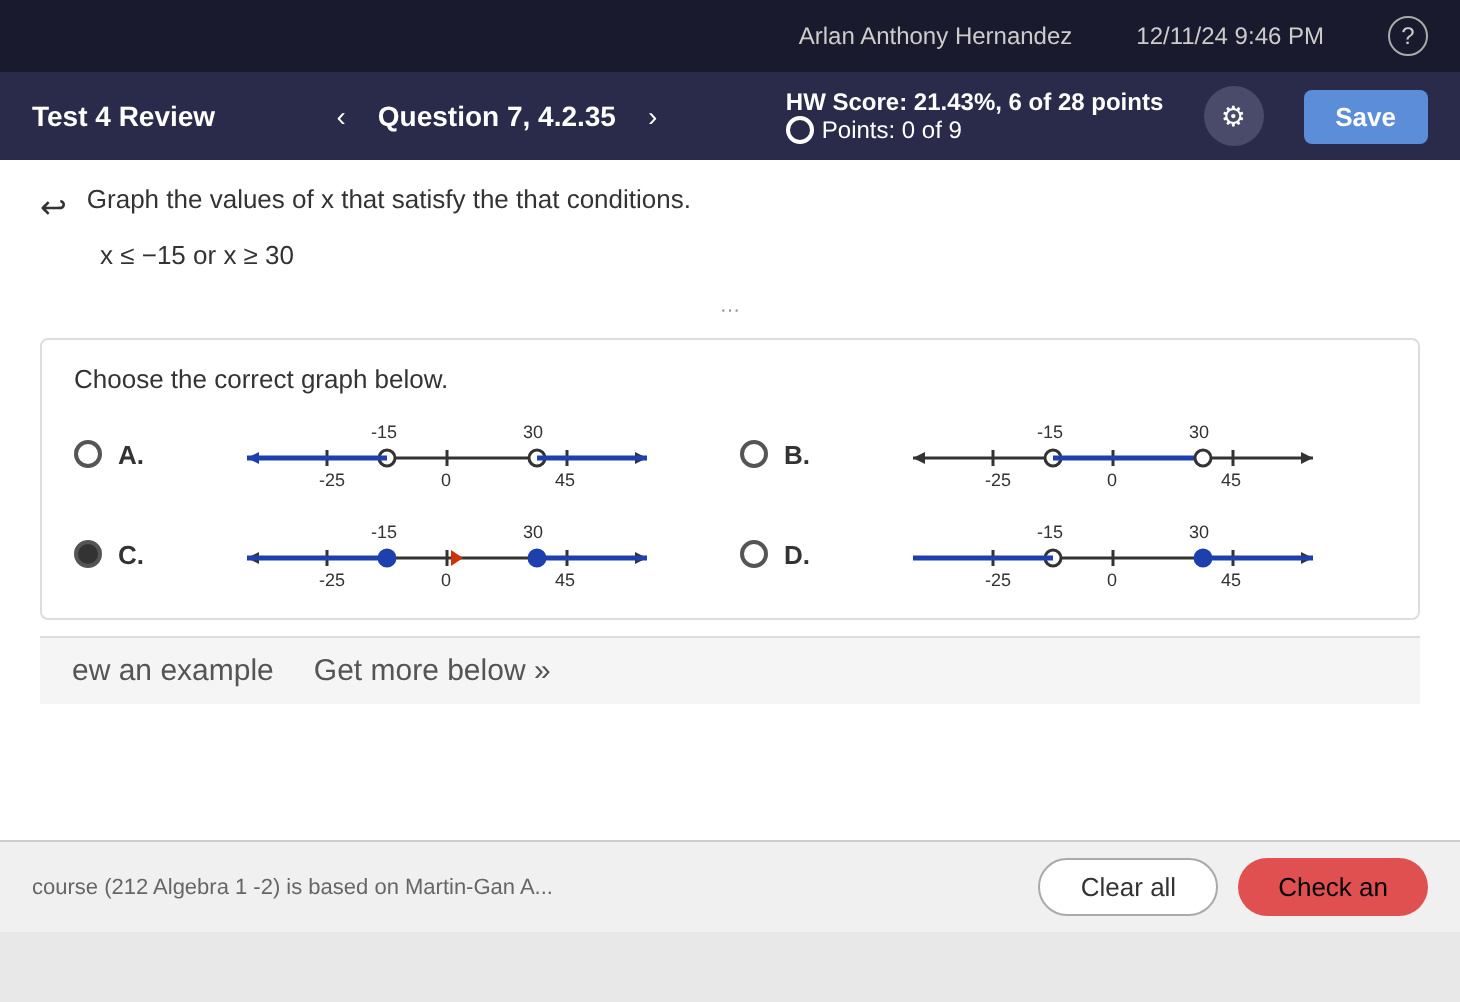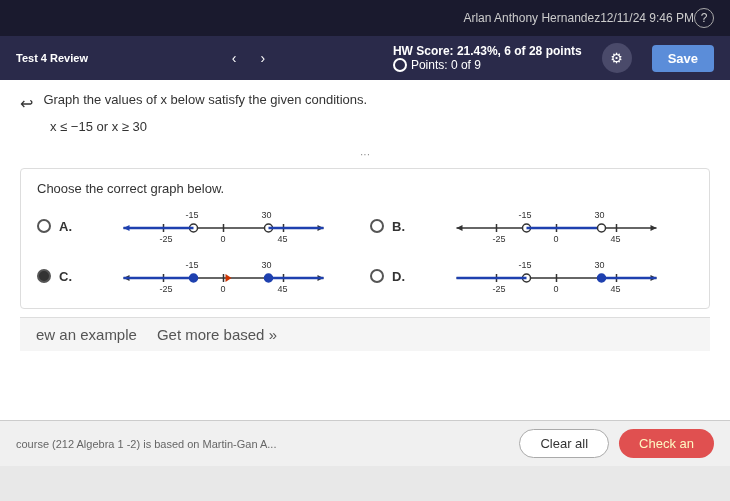--- a/index.html
+++ b/index.html
@@ -15,21 +15,21 @@
     
     .top-bar {
       background: #1a1a2e;
       color: white;
       height: 36px;
       display: flex;
       align-items: center;
       justify-content: flex-end;
       padding: 0 16px;
       font-size: 12px;
-      gap: 0;
+      gap: 32px;
     }
     .top-bar-user { color: #ccc; }
     .top-bar-time { color: #ccc; }
     .top-bar-help {
       width: 20px; height: 20px;
       border: 1px solid #aaa;
       border-radius: 50%;
       display: flex; align-items: center; justify-content: center;
       font-size: 12px; cursor: pointer; color: #ccc;
     }
@@ -38,21 +38,21 @@
     .header-row {
       background: #2a2a4a;
       color: white;
       height: 44px;
       display: flex;
       align-items: center;
       padding: 0 16px;
       gap: 20px;
     }
     .test-title {
-      font-size: 11px;
+      font-size: 14px;
       font-weight: bold;
       color: white;
       min-width: 120px;
     }
     .nav-section {
       display: flex;
       align-items: center;
       gap: 8px;
       flex: 1;
       justify-content: center;
@@ -228,21 +228,21 @@
       background: white;
       border: 1px solid #aaa;
       border-radius: 20px;
       padding: 6px 20px;
       font-size: 13px;
       cursor: pointer;
       color: #333;
     }
     .check-btn {
       background: #e05050;
-      color: #fef9c3;
+      color: #000000;
       border: none;
       border-radius: 20px;
       padding: 6px 20px;
       font-size: 13px;
       cursor: pointer;
     }
 
     .expand-icon {
       font-size: 10px;
       color: #888;
@@ -259,40 +259,41 @@
   <span class="top-bar-user">Arlan Anthony Hernandez</span>
   <span class="top-bar-time">12/11/24 9:46 PM</span>
   <div class="top-bar-help">?</div>
 </div>
 
 <div class="header-row">
   <span class="test-title">Test 4 Review</span>
 
   <div class="nav-section">
     <button class="nav-btn">‹</button>
+    <span class="question-label">Question 7, 4.2.35</span>
     <button class="nav-btn">›</button>
   </div>
 
   <div class="score-section">
     <span class="score-line">HW Score: 21.43%, 6 of 28 points</span>
     <div class="points-line">
       <span class="circle-icon"></span>
       <span>Points: 0 of 9</span>
     </div>
   </div>
 
   <button class="gear-btn">⚙</button>
   <button class="save-btn">Save</button>
 </div>
 
 <div class="content-area">
 
   <div class="instruction-row">
     <span class="back-arrow">↩</span>
-    <span class="instruction-text">Graph the values of x below satisfy the given conditions.</span>
+    <span class="instruction-text">Graph the values of x that satisfy the that conditions.</span>
   </div>
   <div class="condition-line">x ≤ −15  or  x ≥ 30</div>
 
   <div style="text-align:center; margin-bottom:6px;">
     <span class="expand-icon">···</span>
   </div>
 
   <div class="graph-section">
     <div class="choose-label">Choose the correct graph below.</div>
 
@@ -404,21 +405,21 @@
             <line x1="155" y1="22" x2="210" y2="22" stroke="#1e40af" stroke-width="2.5"></line>
           </svg>
         </div>
       </div>
 
     </div>
   </div>
 
   <div class="bottom-bar">
     <a class="bottom-link">ew an example</a>
-    <a class="bottom-link">Get more based »</a>
+    <a class="bottom-link">Get more below »</a>
   </div>
 </div>
 
 <div class="footer-bar">
   <span class="footer-text">course (212 Algebra 1 -2) is based on Martin-Gan A...</span>
   <div class="footer-buttons">
     <button class="clear-btn">Clear all</button>
     <button class="check-btn">Check an</button>
   </div>
 </div>

